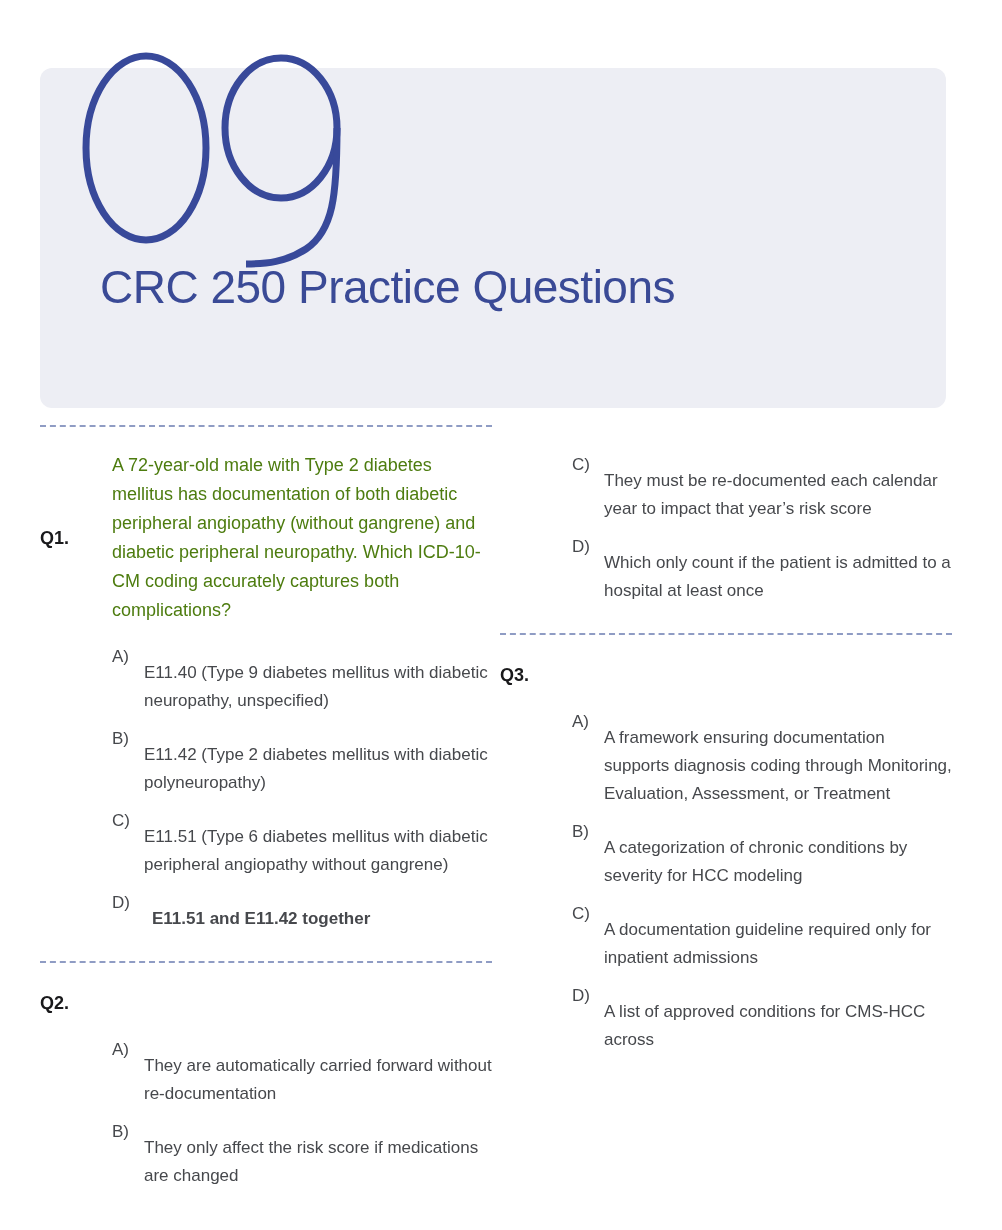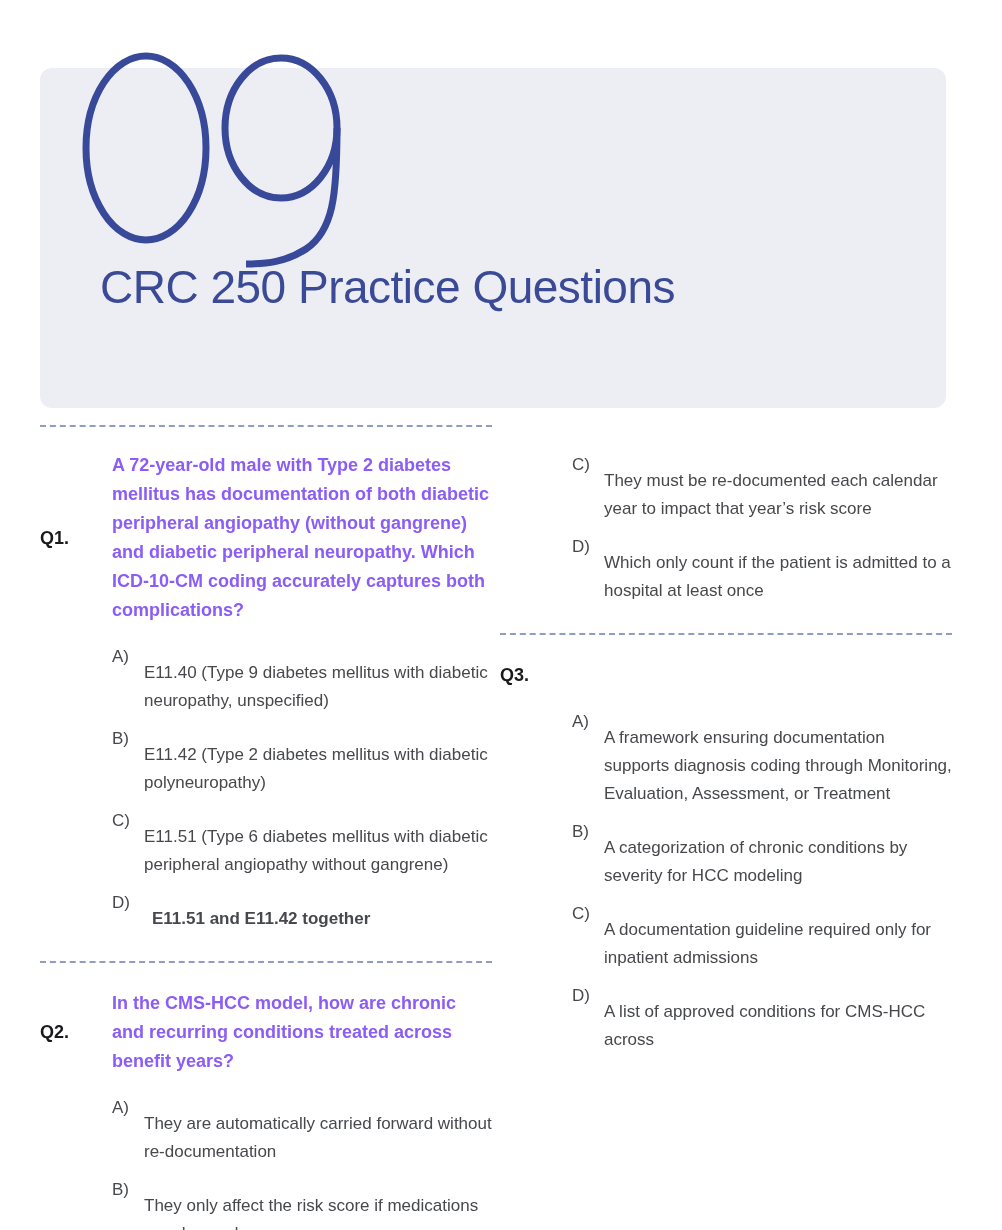--- a/index.html
+++ b/index.html
@@ -88,22 +88,22 @@
     width: 72px;
     font-size: 18px;
     line-height: 29px;
     font-weight: bold;
     color: #19191b;
   }
   .q-text {
     flex: 1 1 auto;
     font-size: 18px;
     line-height: 29px;
-    font-weight: bold;
-    color: #8b5cf6;
+    font-weight: normal;
+    color: #4d7c0f;
   }
 
   
   .options {
     margin-top: 18px;
     padding-left: 72px;
   }
   .option {
     display: flex;
     align-items: flex-start;
@@ -169,21 +169,20 @@
           <span class="opt-text indented">E11.51 and E11.42 together</span>
         </div>
       </div>
     </div>
 
     <div class="divider d-mid"></div>
 
     <div>
       <div class="question">
         <div class="q-label">Q2.</div>
-        <div class="q-text">In the CMS-HCC model, how are chronic and recurring conditions treated across benefit years?</div>
       </div>
       <div class="options">
         <div class="option">
           <span class="opt-letter">A)</span>
           <span class="opt-text">They are automatically carried forward without re-documentation</span>
         </div>
         <div class="option">
           <span class="opt-letter">B)</span>
           <span class="opt-text">They only affect the risk score if medications are changed</span>
         </div>

